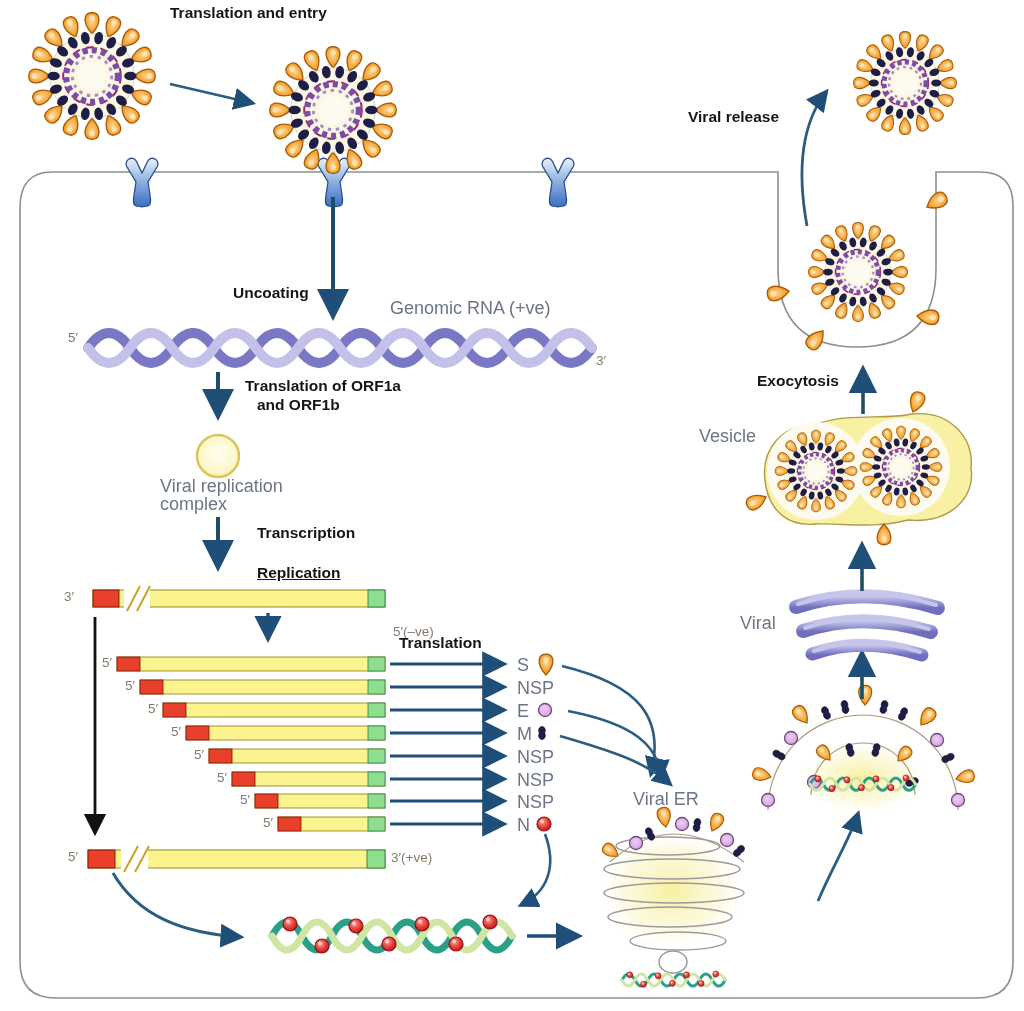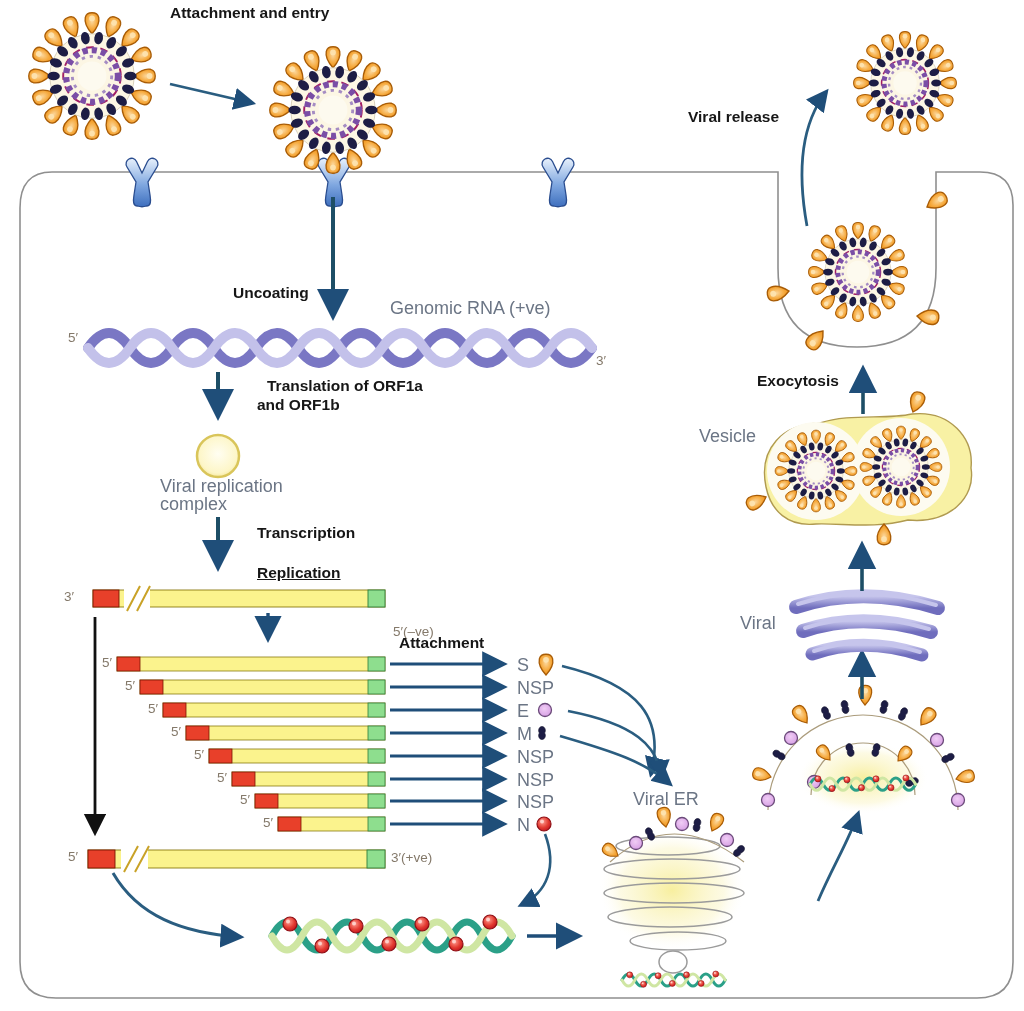--- a/index.html
+++ b/index.html
@@ -444,34 +444,34 @@
     <use href="#spike" transform="translate(917,316) rotate(95)"></use>
     <use href="#spike" transform="translate(823,331) rotate(-140)"></use>
   </g>
 
   <path d="M807,226 C795,160 806,118 826,92" fill="none" stroke="#2a5d80" stroke-width="2.8" marker-end="url(#ahTeal)"></path>
   <g>
         <use href="#virion" transform="translate(905,83) scale(0.78)"></use>
       </g>
 </svg>
 
-<div class="lbl bold" style="left:170px;top:4px;">Attachment and entry</div>
+<div class="lbl bold" style="left:170px;top:4px;">Translation and entry</div>
 <div class="lbl bold" style="left:233px;top:236px;margin-top:48px;">Uncoating</div>
 <div class="lbl gray" style="left:390px;top:298px;">Genomic RNA (+ve)</div>
 <div class="lbl prime" style="left:68px;top:330px;">5′</div>
 <div class="lbl prime" style="left:596px;top:353px;">3′</div>
-<div class="lbl bold" style="left:267px;top:377px;">Translation of ORF1a</div>
+<div class="lbl bold" style="left:245px;top:377px;">Translation of ORF1a</div>
 <div class="lbl bold" style="left:257px;top:396px;text-align:center;">and ORF1b</div>
 <div class="lbl gray" style="left:160px;top:476px;">Viral replication</div>
 <div class="lbl gray" style="left:160px;top:494px;">complex</div>
 <div class="lbl bold" style="left:257px;top:524px;">Transcription</div>
 <div class="lbl bold" style="left:257px;top:564px;text-decoration:underline;">Replication</div>
 <div class="lbl prime" style="left:64px;top:589px;">3′</div>
 <div class="lbl prime" style="left:393px;top:604px;margin-top:20px;">5′(–ve)</div>
-<div class="lbl bold" style="left:399px;top:634px;">Attachment</div>
+<div class="lbl bold" style="left:399px;top:634px;">Translation</div>
 
 <div class="lbl prime right" style="left:86px;top:655px;width:26px;">5′</div>
 <div class="lbl prime right" style="left:109px;top:678px;width:26px;">5′</div>
 <div class="lbl prime right" style="left:132px;top:701px;width:26px;">5′</div>
 <div class="lbl prime right" style="left:155px;top:724px;width:26px;">5′</div>
 <div class="lbl prime right" style="left:178px;top:747px;width:26px;">5′</div>
 <div class="lbl prime right" style="left:201px;top:770px;width:26px;">5′</div>
 <div class="lbl prime right" style="left:224px;top:792px;width:26px;">5′</div>
 <div class="lbl prime right" style="left:247px;top:815px;width:26px;">5′</div>
 

